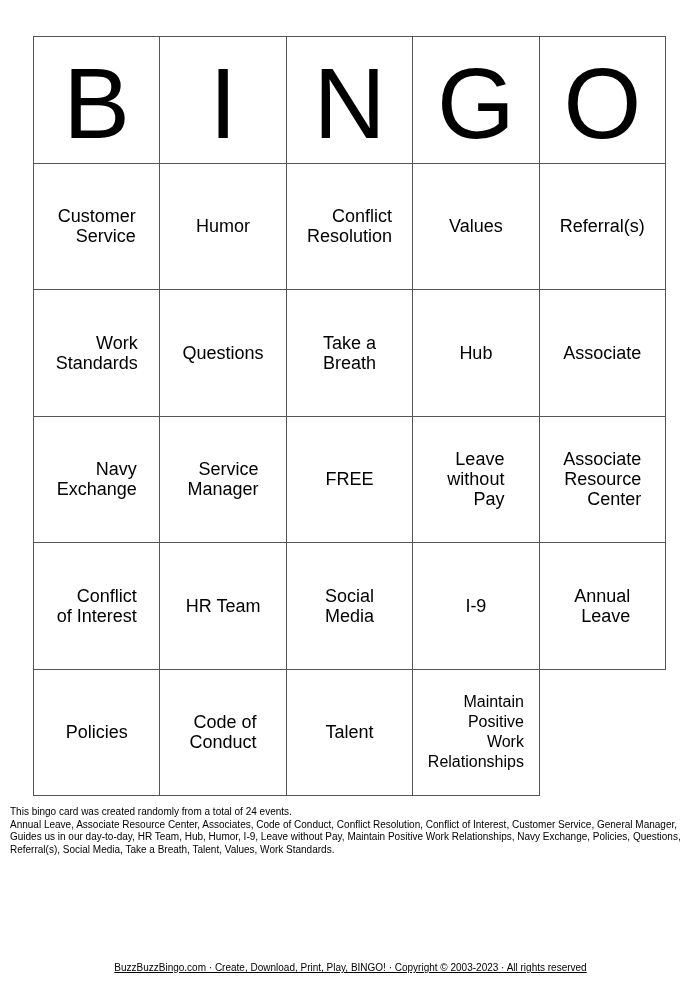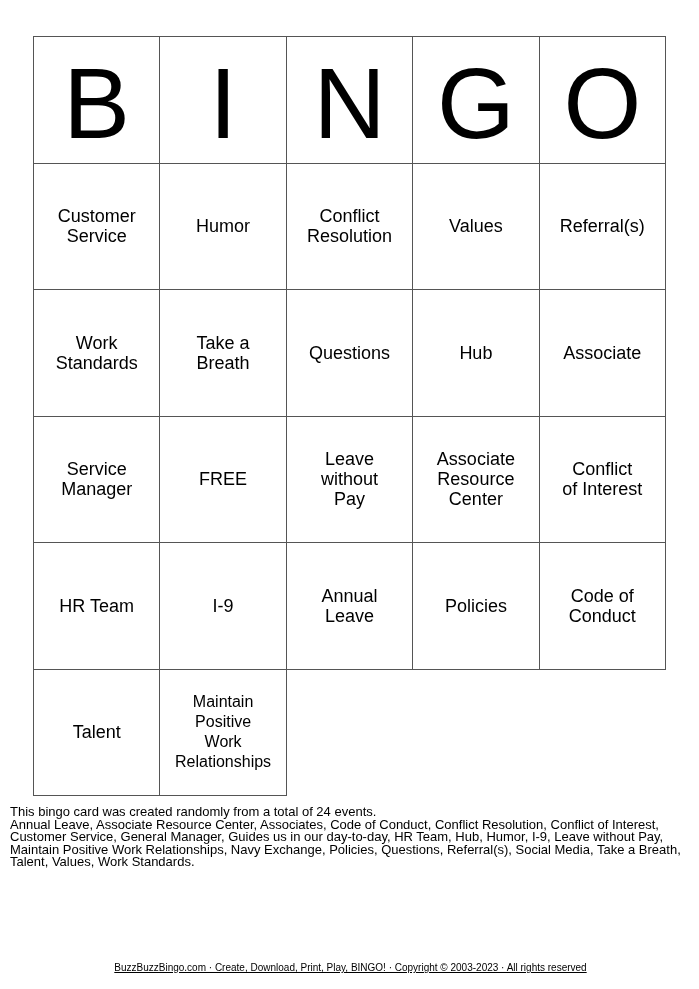--- a/index.html
+++ b/index.html
@@ -5,23 +5,23 @@
   html, body { margin: 0; padding: 0; background: #ffffff; }
   body { width: 699px; height: 989px; position: relative; overflow: hidden;
          font-family: "Liberation Sans", sans-serif; color: #000; }
   .card { position: absolute; left: 33px; top: 36px; width: 633px; height: 760px;
           display: grid; grid-template-columns: repeat(5, 1fr); grid-template-rows: repeat(6, 1fr);
           border-top: 1px solid #555; border-left: 1px solid #555; box-sizing: border-box; }
   .cell { border-right: 1px solid #555; border-bottom: 1px solid #555; display: flex;
           align-items: center; justify-content: center; text-align: center; box-sizing: border-box;
           padding: 0 6px; }
   .hdr { font-size: 100px; line-height: 1; padding-top: 6px; }
-  .txt { font-size: 18px; line-height: 20px; white-space: pre-line; }
+  .txt { font-size: 18px; line-height: 20px; white-space: pre-line; text-align: right; }
   .txt.small { font-size: 16px; line-height: 20px; }
-  .info { position: absolute; left: 10px; top: 806px; width: 680px; font-size: 13px; line-height: 12.5px; }
+  .info { position: absolute; left: 10px; top: 806px; width: 680px; font-size: 10px; line-height: 12.5px; }
   .footer { position: absolute; left: 1px; width: 699px; top: 962px; text-align: center; font-size: 10px; text-decoration: underline; }
 </style>
 </head>
 <body>
 
 <div class="card">
   <div class="cell hdr">B</div>
   <div class="cell hdr">I</div>
   <div class="cell hdr">N</div>
   <div class="cell hdr">G</div>
@@ -30,39 +30,43 @@
   <div class="cell txt">Customer
 Service</div>
   <div class="cell txt">Humor</div>
   <div class="cell txt">Conflict
 Resolution</div>
   <div class="cell txt">Values</div>
   <div class="cell txt">Referral(s)</div>
 
   <div class="cell txt">Work
 Standards</div>
+  <div class="cell txt">Questions</div>
   <div class="cell txt">Take a
 Breath</div>
-  <div class="cell txt">Questions</div>
   <div class="cell txt">Hub</div>
   <div class="cell txt">Associate</div>
 
+  <div class="cell txt">Navy
+Exchange</div>
   <div class="cell txt">Service
 Manager</div>
   <div class="cell txt">FREE</div>
   <div class="cell txt">Leave
 without
 Pay</div>
   <div class="cell txt">Associate
 Resource
 Center</div>
 
   <div class="cell txt">Conflict
 of Interest</div>
   <div class="cell txt">HR Team</div>
+  <div class="cell txt">Social
+Media</div>
   <div class="cell txt">I-9</div>
   <div class="cell txt">Annual
 Leave</div>
 
   <div class="cell txt">Policies</div>
   <div class="cell txt">Code of
 Conduct</div>
   <div class="cell txt">Talent</div>
   <div class="cell txt small">Maintain
 Positive

